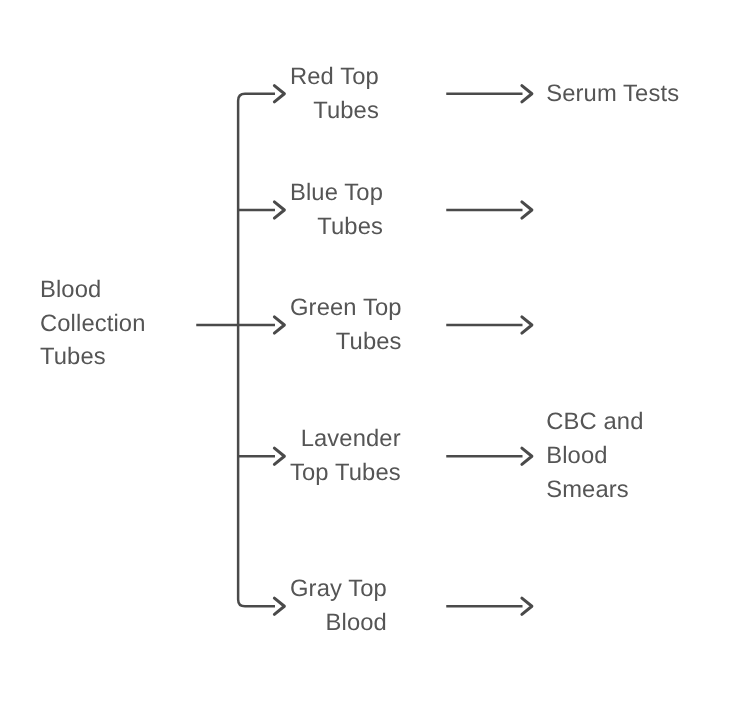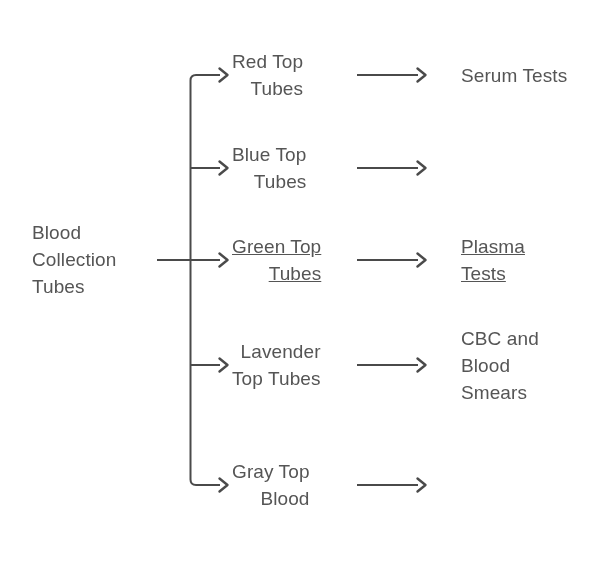--- a/index.html
+++ b/index.html
@@ -33,24 +33,24 @@
     position: absolute;
     transform: translateY(-50%);
     white-space: pre-line;
     font-size: 19px;
     line-height: 27px;
     color: #555555;
     letter-spacing: 0.1px;
   }
   .root-label { left: 32px; top: 259px; }
   .mid  { left: 232px; text-align: right; }
-  .test { left: 461px; }
+  .test { left: 437px; }
   .r1 { top: 75px; }
   .r2 { top: 168px; }
-  .r3 { top: 260px; text-decoration: underline; }
+  .r3 { top: 260px; }
   .r4 { top: 365px; }
   .r5 { top: 485px; }
 </style>
 </head>
 <body>
 
 <div class="canvas">
 
   <svg class="connectors" viewBox="0 0 600 562" xmlns="http://www.w3.org/2000/svg" aria-hidden="true">
 
@@ -85,22 +85,20 @@
 
   <div class="label mid r1">Red Top
 Tubes</div>
   <div class="label test r1">Serum Tests</div>
 
   <div class="label mid r2">Blue Top
 Tubes</div>
 
   <div class="label mid r3">Green Top
 Tubes</div>
-  <div class="label test r3">Plasma
-Tests</div>
 
   <div class="label mid r4">Lavender
 Top Tubes</div>
   <div class="label test r4">CBC and
 Blood
 Smears</div>
 
   <div class="label mid r5">Gray Top
 Blood</div>
 

